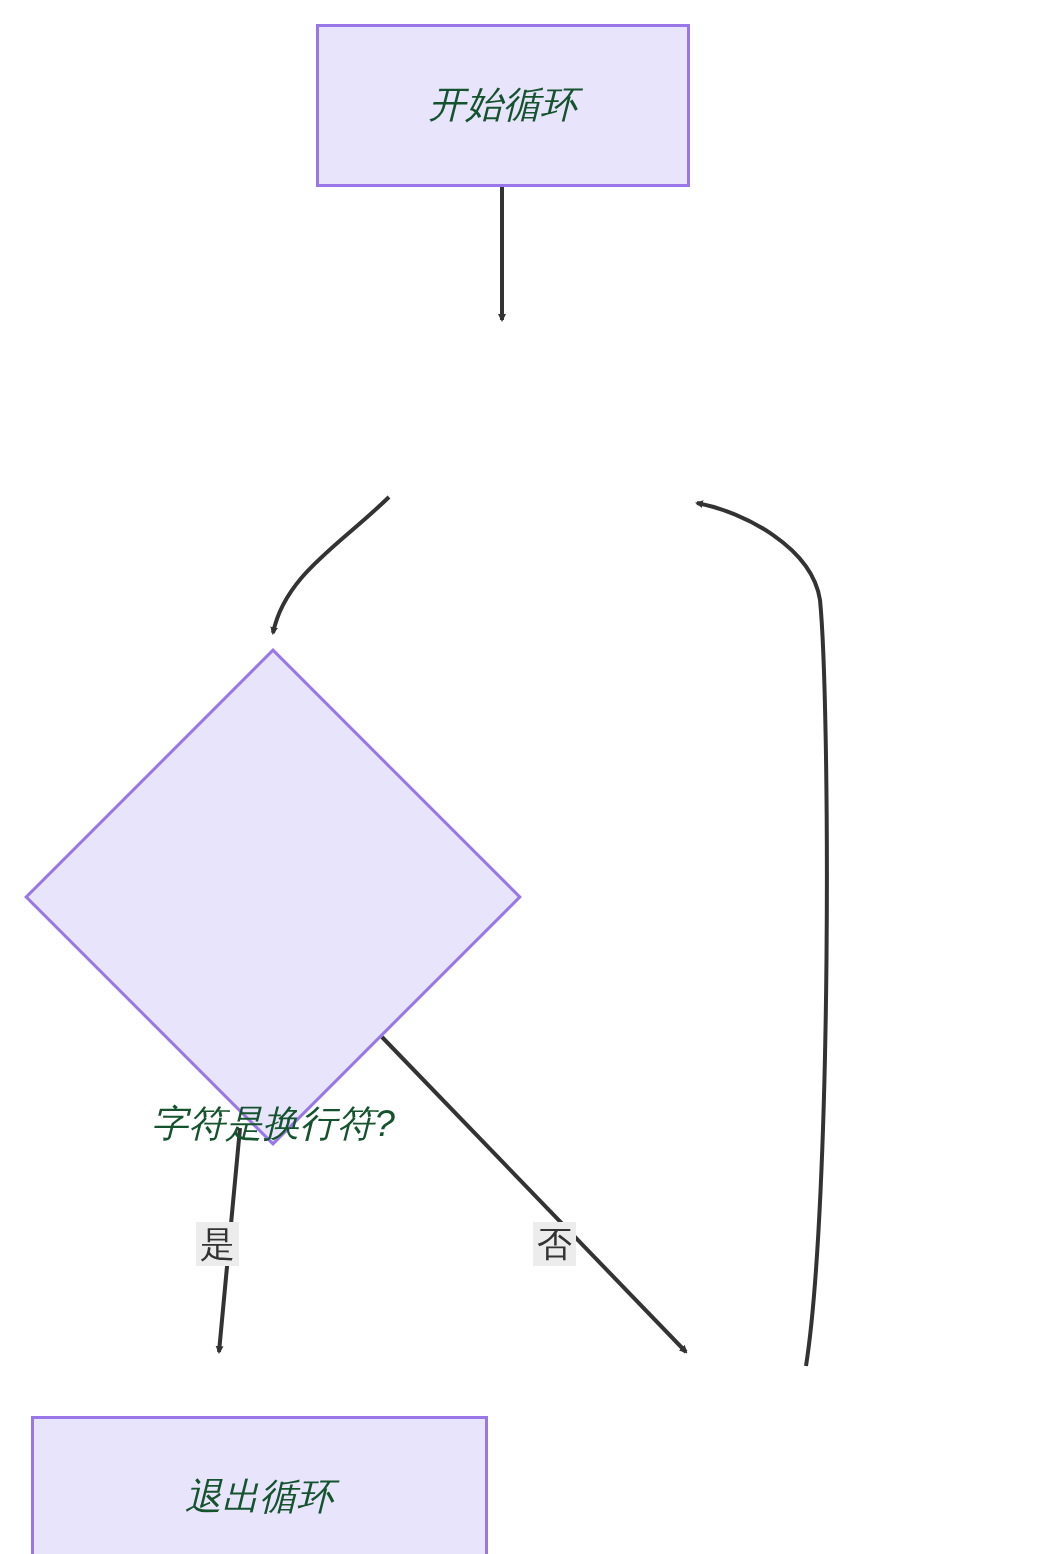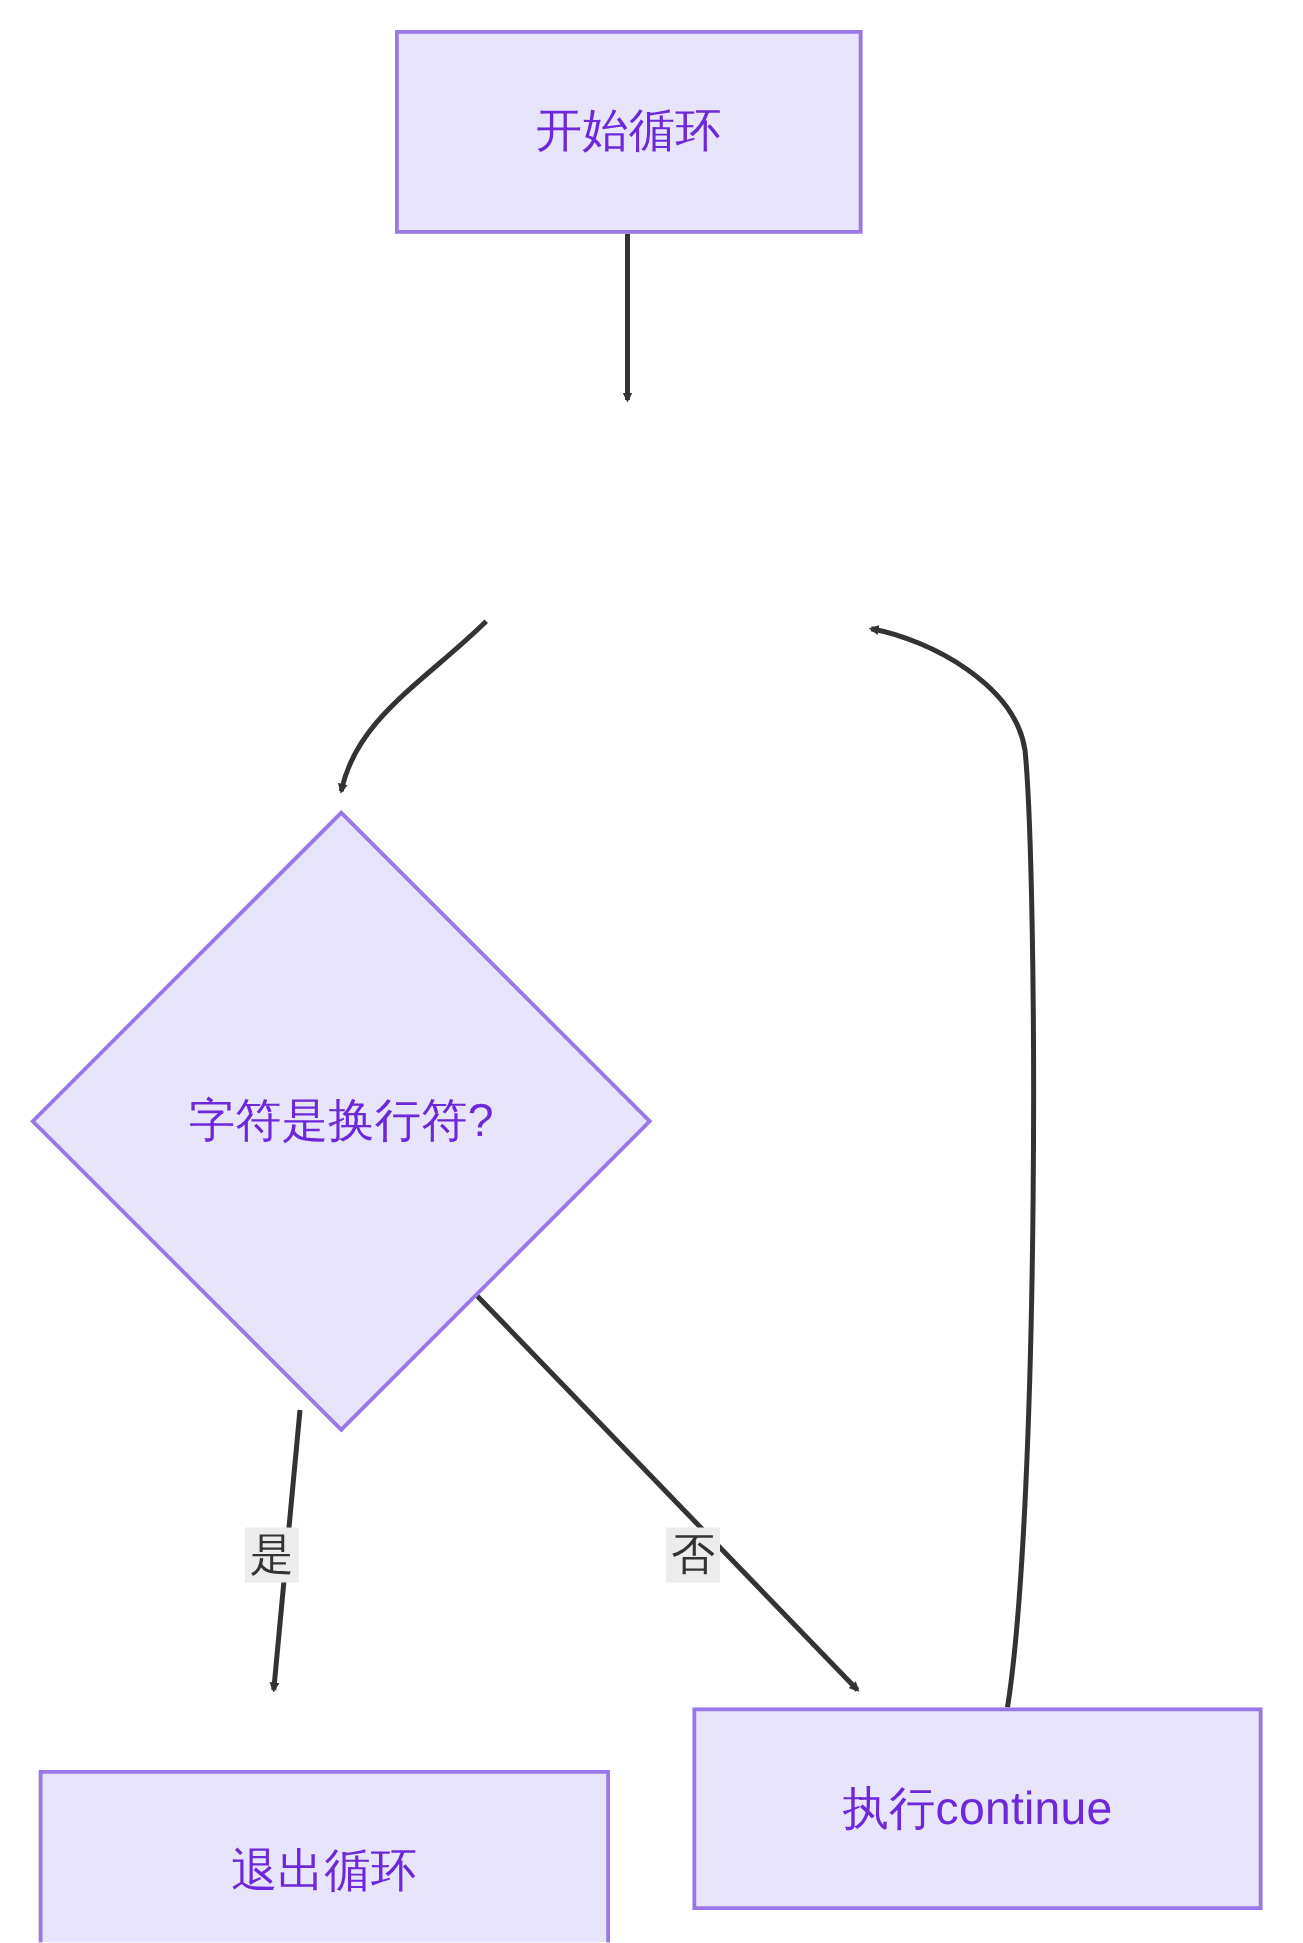--- a/index.html
+++ b/index.html
@@ -32,23 +32,24 @@
     display: flex;
     align-items: center;
     justify-content: center;
     background: #e8e4fb;
     border: 3px solid #9a77e8;
     color: #333333;
   }
   .node-label {
     font-size: 37px;
     line-height: 1.2;
-    color: #6d28d9;
+    color: #14532d;
     white-space: nowrap;
     letter-spacing: 0.2px;
+    font-style: italic;
   }
   
   #node-start {
     left: 316px;
     top: 24px;
     width: 374px;
     height: 163px;
   }
   #node-getchar {
     left: 185px;
@@ -90,21 +91,21 @@
     transform: rotate(45deg);
     box-sizing: border-box;
   }
   #node-decision .diamond-text {
     position: absolute;
     left: 0;
     top: 0;
     width: 498px;
     height: 498px;
     display: flex;
-    align-items: center;
+    align-items: flex-end;
     justify-content: center;
   }
   .edge-label {
     position: absolute;
     background: #ececec;
     color: #333333;
     font-size: 35px;
     line-height: 1.15;
     padding: 2px 4px;
     white-space: nowrap;
@@ -150,21 +151,18 @@
     <div class="diamond-shape"></div>
     <div class="diamond-text">
       <span class="node-label">字符是换行符?</span>
     </div>
   </div>
 
   <div class="node" id="node-exit">
     <span class="node-label">退出循环</span>
   </div>
 
-  <div class="node" id="node-continue">
-    <span class="node-label">执行continue</span>
-  </div>
 
   <div class="edge-label" id="label-yes">是</div>
 
   <div class="edge-label" id="label-no">否</div>
 
 </div>
 
 </body></html>

